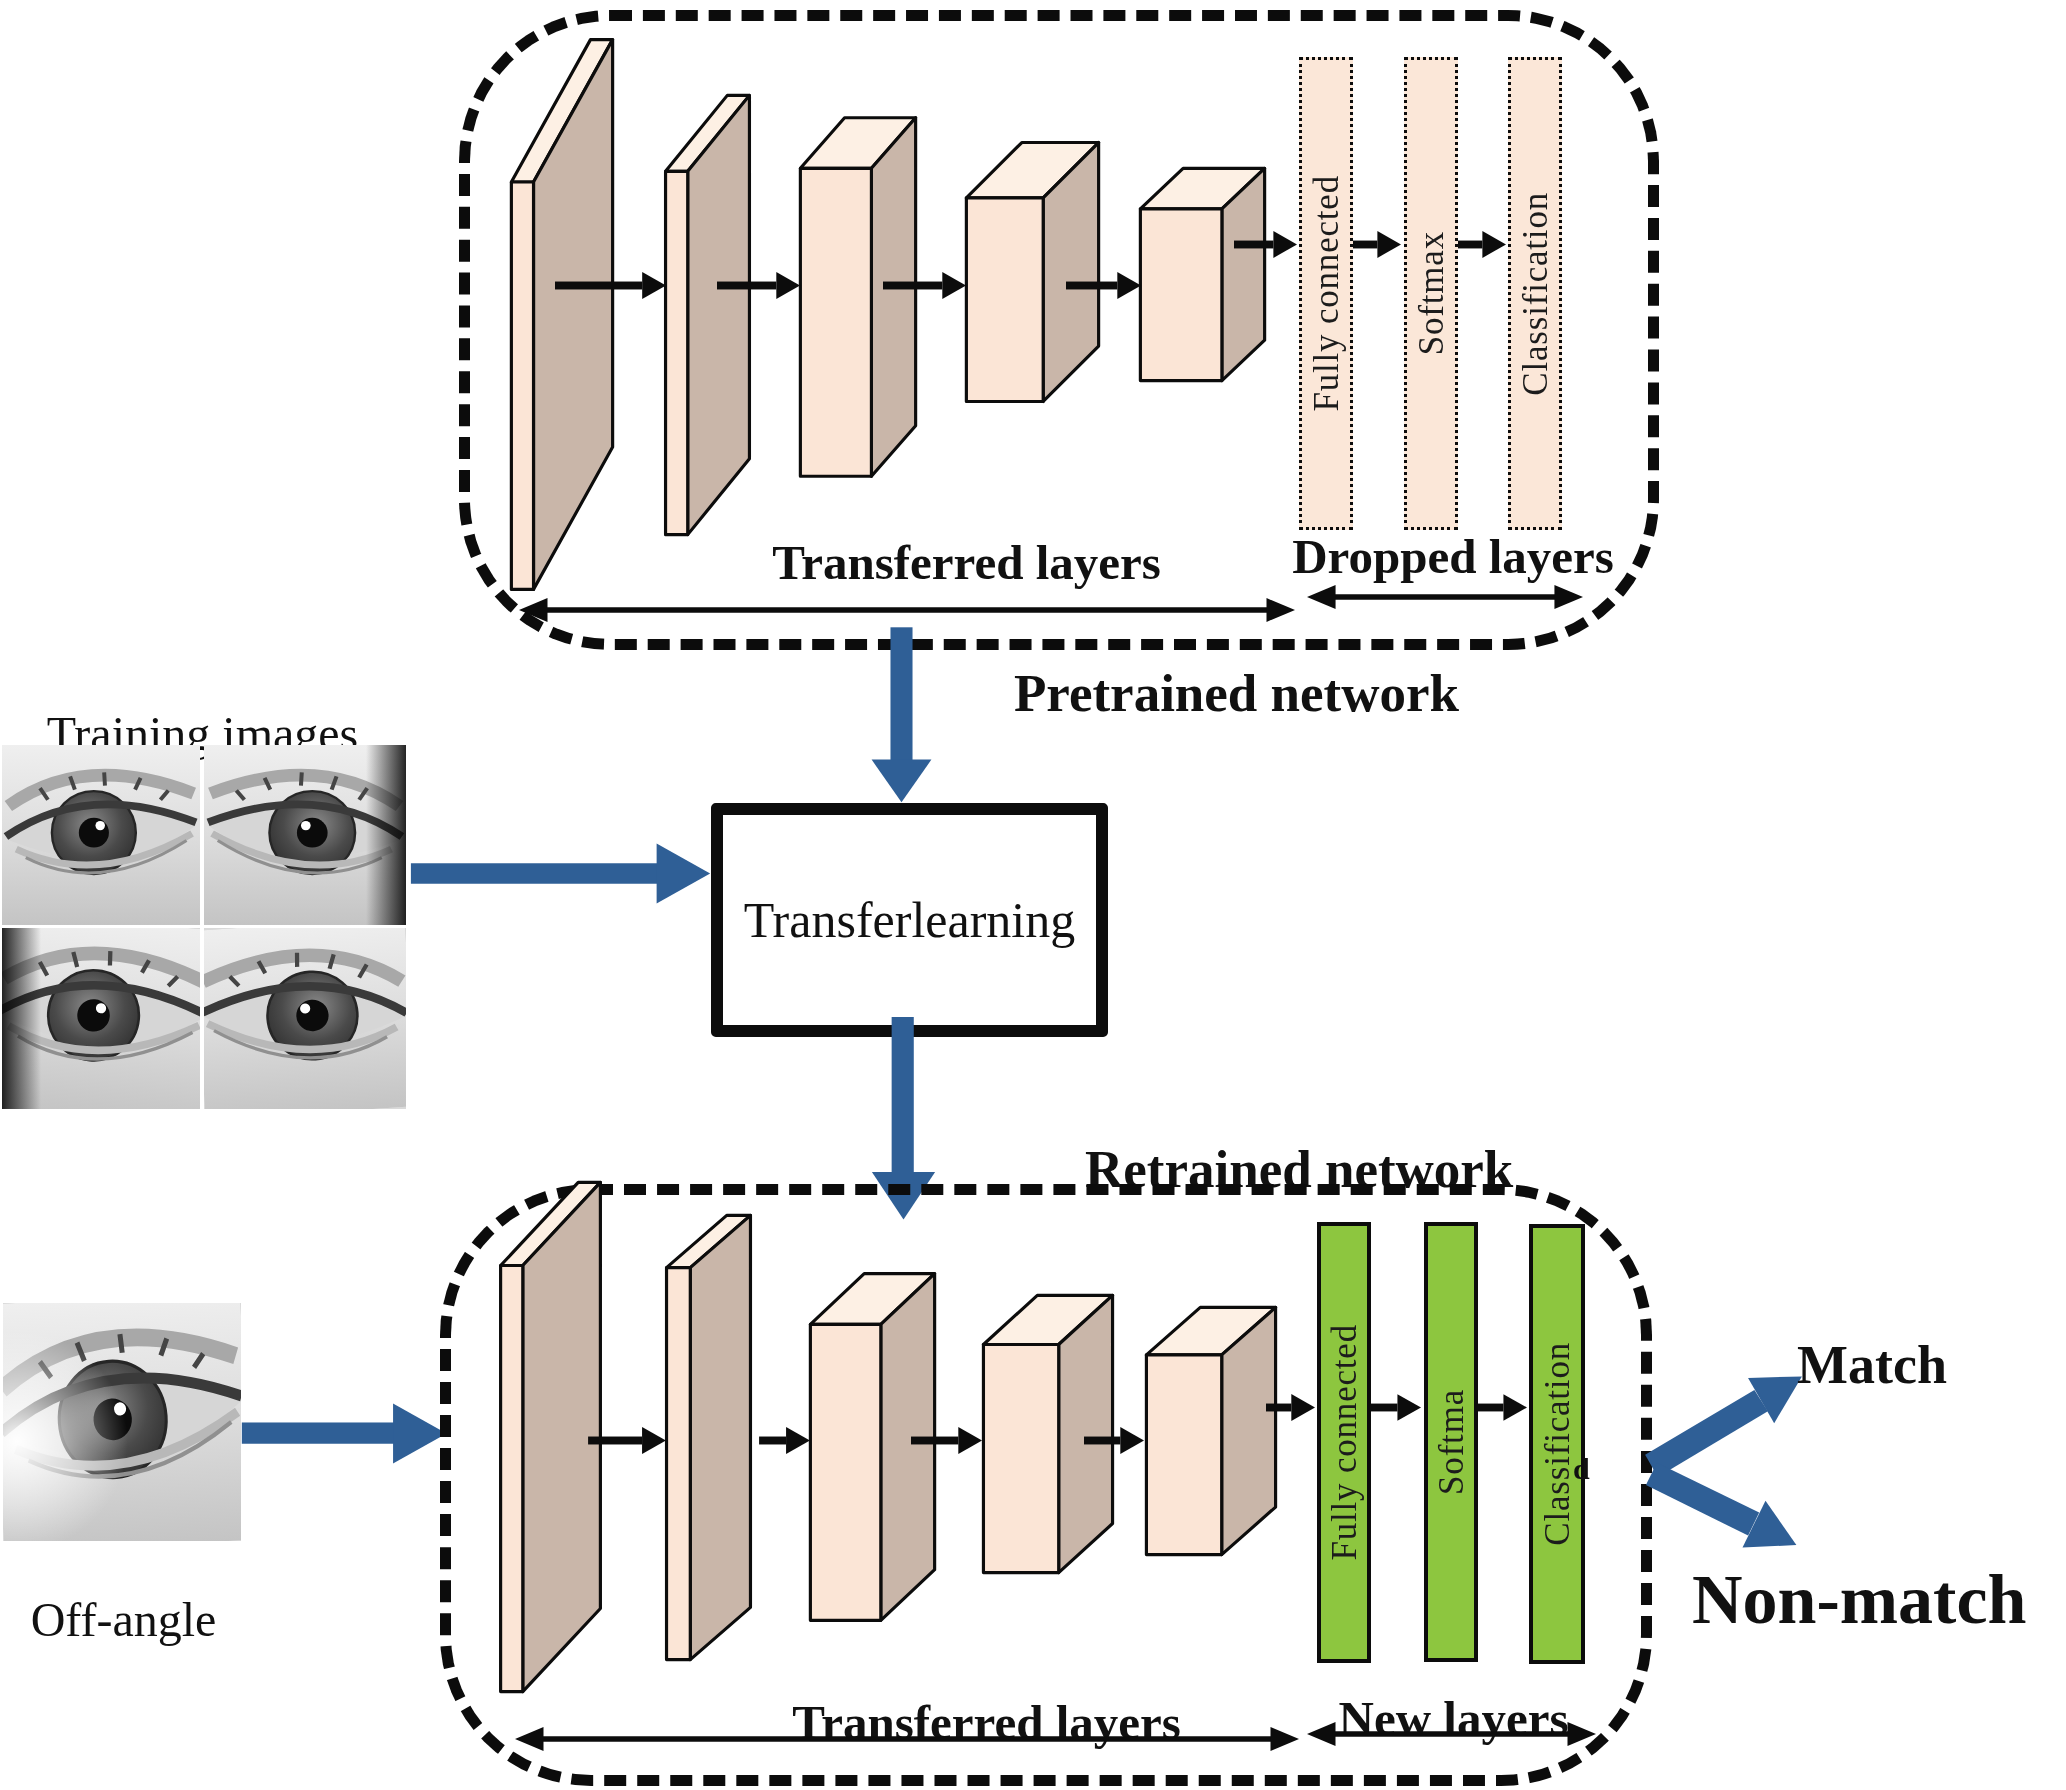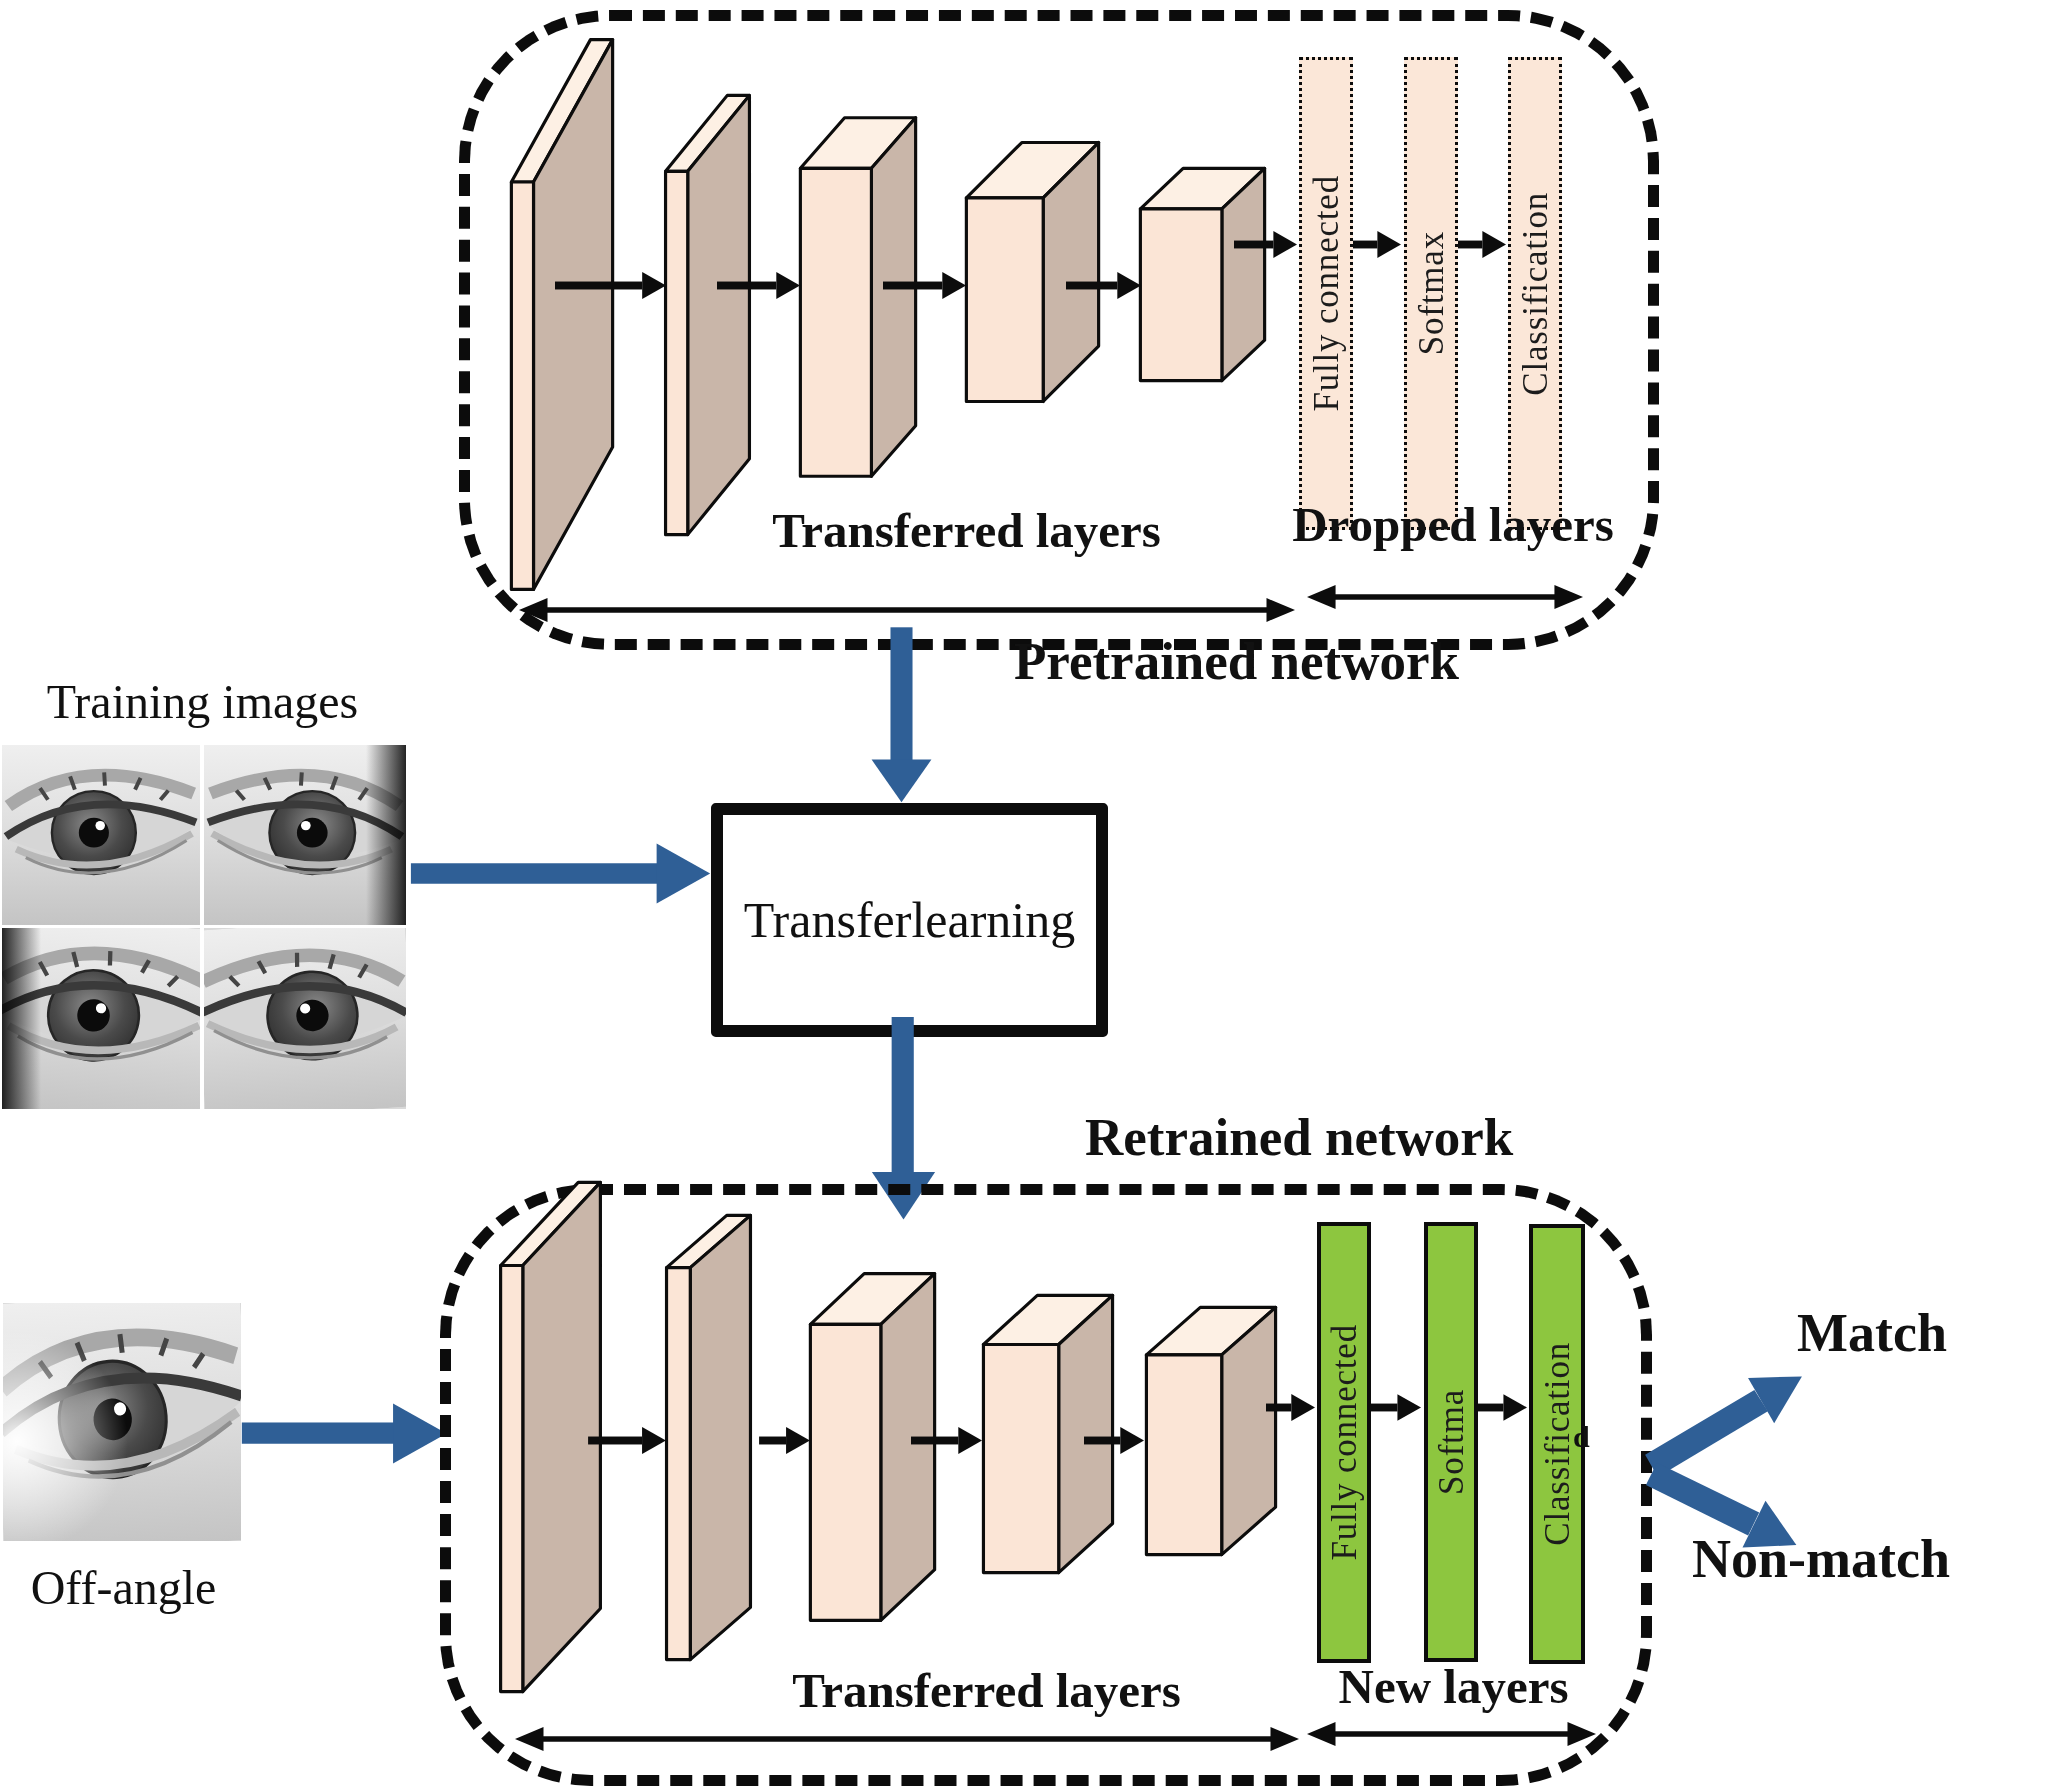--- a/index.html
+++ b/index.html
@@ -20,21 +20,21 @@
   .bar-dotted{
     background:var(--bar_fill,#fbe7d8);border:3.2px dotted #0c0c0c;
   }
   .bar-green{
     background:var(--green,#8dc63f);border:4px solid #0c0c0c;
   }
   .vtext{
     writing-mode:vertical-rl;transform:rotate(180deg);
     font-size:35px;line-height:1;color:#1c1c1c;letter-spacing:0.8px;white-space:nowrap;
   }
-  .lbl{position:absolute;font-size:49px;line-height:1.12;}
+  .lbl{position:absolute;font-size:49px;line-height:1.12;margin-top:32px;}
   .lbl-b{font-weight:bold;}
   .center{text-align:center;}
   
   #tl-box{
     position:absolute;left:711px;top:803px;width:373px;height:210px;
     border:12px solid #0c0c0c;border-radius:4.8px;background:#fff;
     display:flex;flex-direction:row;align-items:center;justify-content:center;
     font-size:50px;line-height:1.45;
   }
   
@@ -300,16 +300,16 @@
       <polygon points="365,20 329,5 329,35" fill="#0c0c0c"></polygon>
   </svg>
 
   <svg class="abs" style="left:1638px;top:1343px;" width="194" height="226" viewBox="0 0 245 285">
     <polygon points="9,141 25,169 164,86 147,59" fill="var(--blue,#2f5f96)"></polygon>
     <polygon points="207,42 172,101 139,44" fill="var(--blue,#2f5f96)"></polygon>
     <polygon points="10,179 24,151 153,214 139,243" fill="var(--blue,#2f5f96)"></polygon>
     <polygon points="200,255 132,258 161,199" fill="var(--blue,#2f5f96)"></polygon>
   </svg>
   <div class="lbl lbl-b" style="left:1797px;top:1303px;font-size:54px;">Match</div>
-  <div class="lbl lbl-b" style="left:1692px;top:1529px;font-size:54px;white-space:nowrap;">Non-match</div>
+  <div class="lbl lbl-b" style="left:1692px;top:1529px;font-size:70px;white-space:nowrap;">Non-match</div>
 
 </div>
 
 
 </body></html>

